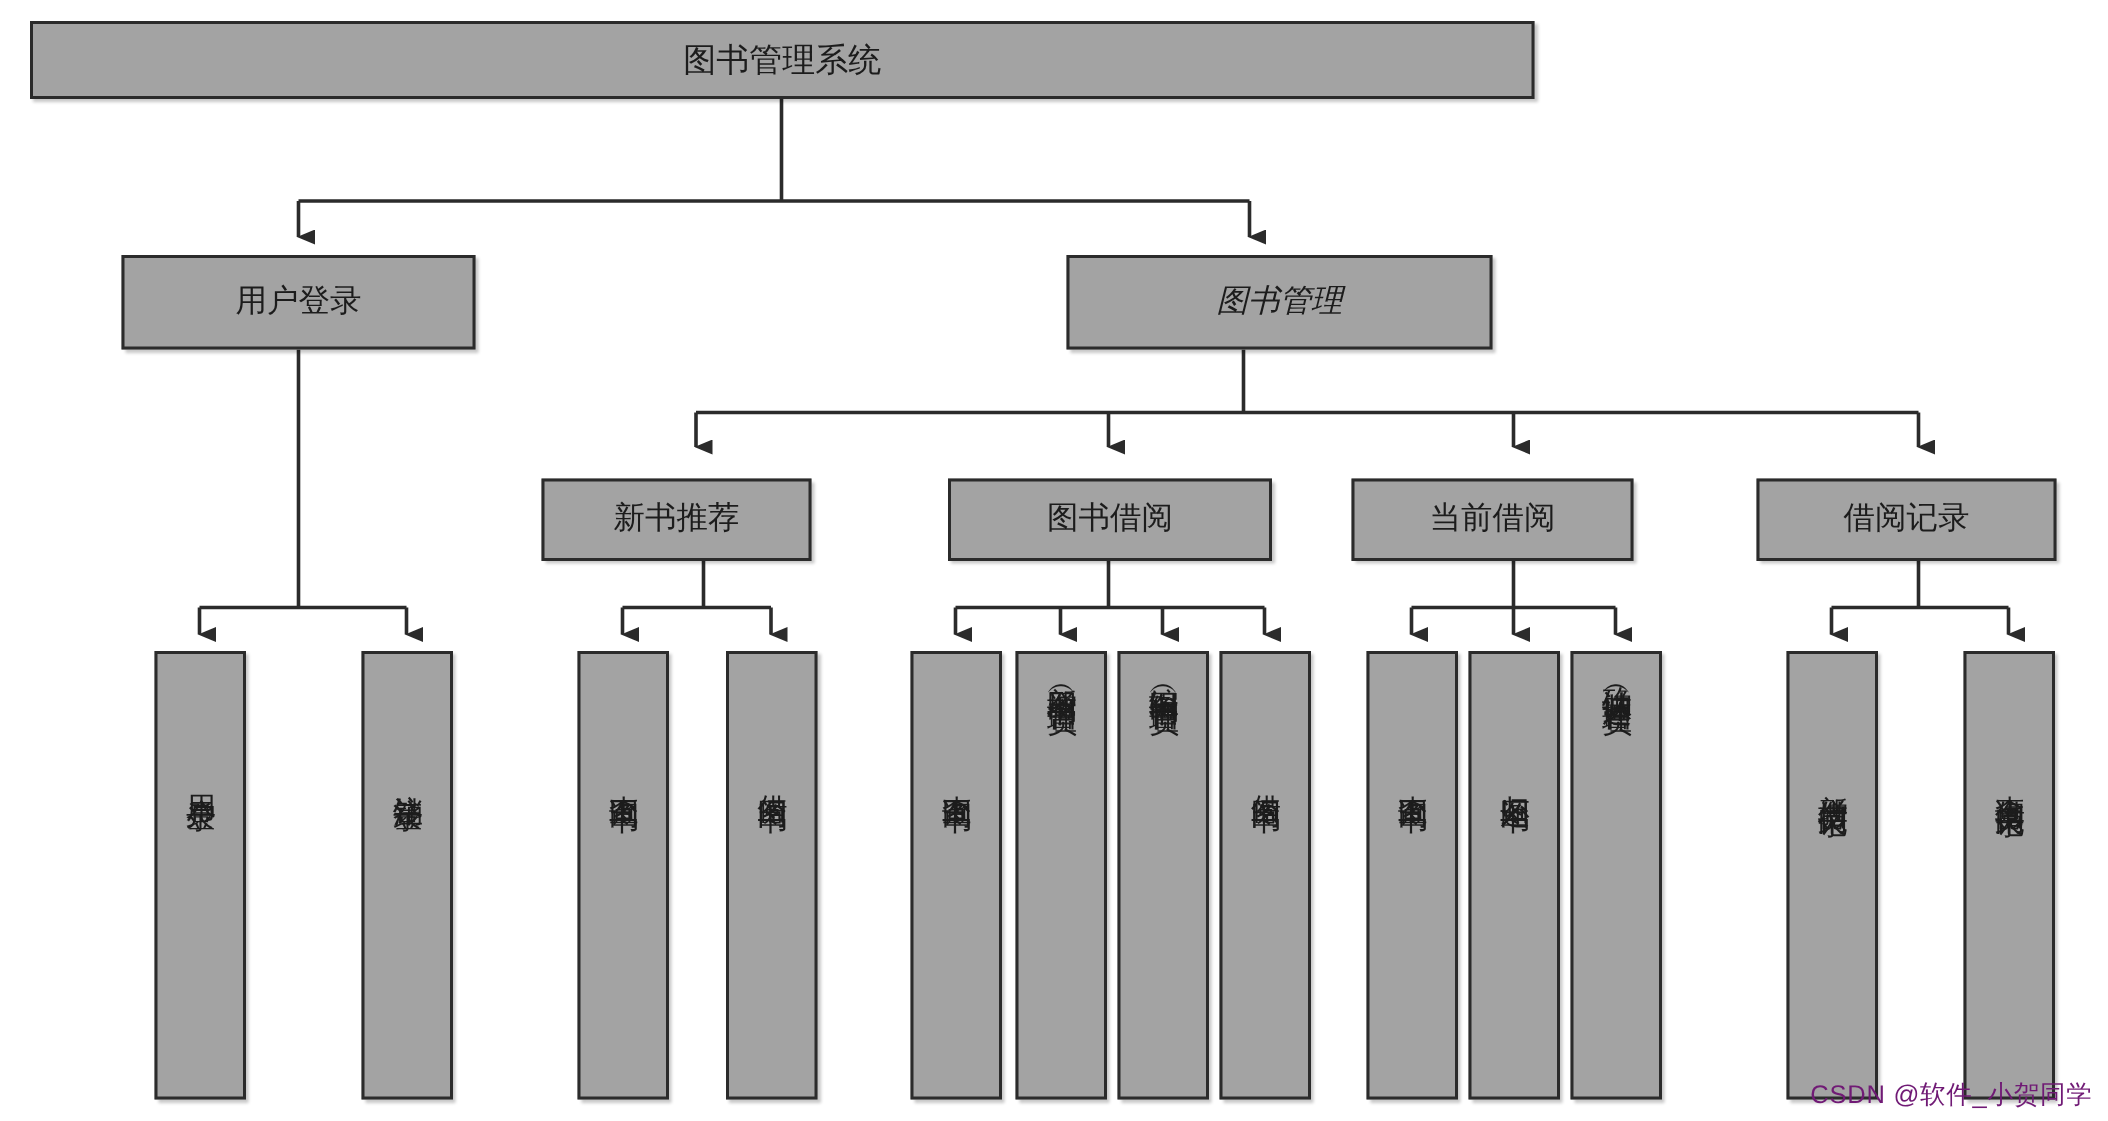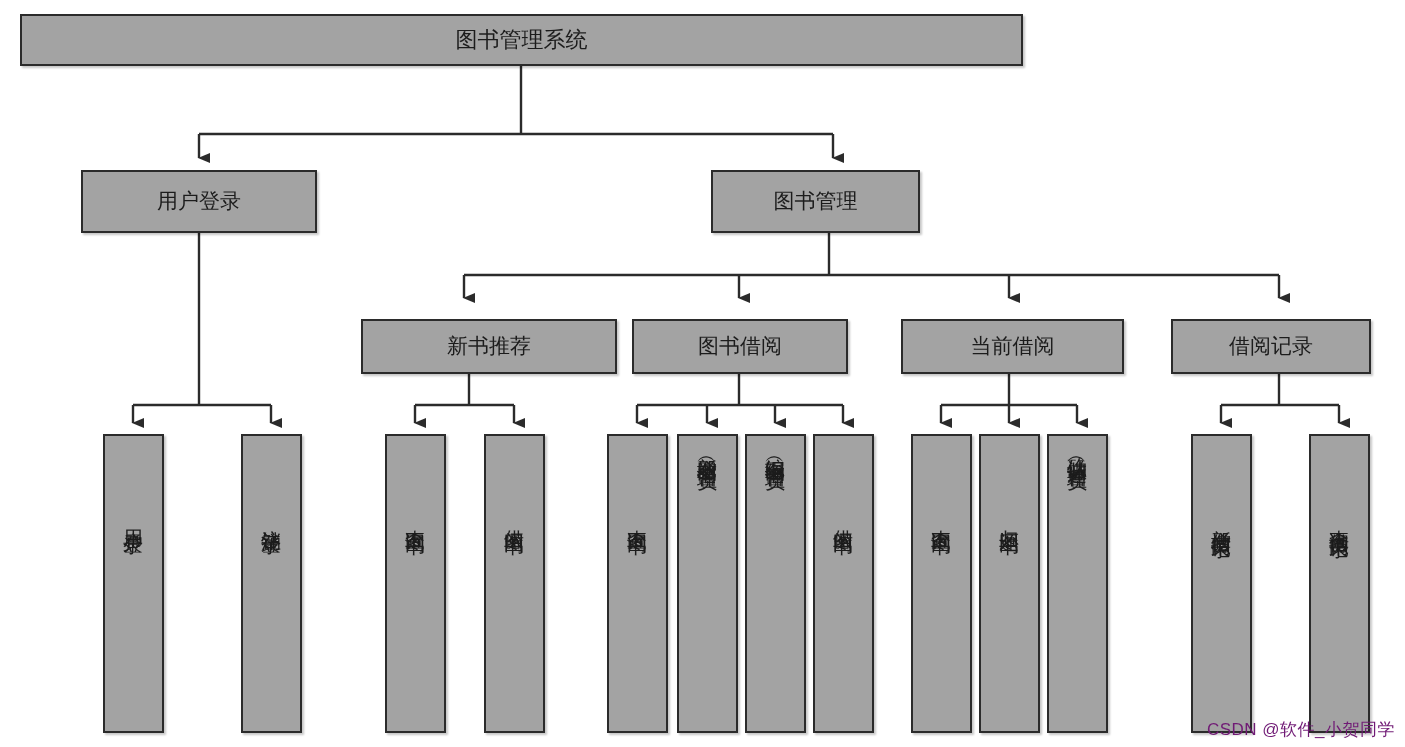--- a/index.html
+++ b/index.html
@@ -128,31 +128,31 @@
     </g>
   </svg>
 
   <div class="node root horizontal" style="left:20px; top:14px; width:1003px; height:52px;">
     <span class="node-label">图书管理系统</span>
   </div>
 
   <div class="node horizontal" style="left:81px; top:170px; width:236px; height:63px;">
     <span class="node-label">用户登录</span>
   </div>
-  <div class="node horizontal" style="left:711px; top:170px; width:209px; height:63px;">
+  <div class="node horizontal" style="left:711px; top:170px; width:284px; height:63px;font-style:italic;">
     <span class="node-label">图书管理</span>
   </div>
 
-  <div class="node horizontal" style="left:361px; top:319px; width:256px; height:55px;">
+  <div class="node horizontal" style="left:361px; top:319px; width:180px; height:55px;">
     <span class="node-label">新书推荐</span>
   </div>
   <div class="node horizontal" style="left:632px; top:319px; width:216px; height:55px;">
     <span class="node-label">图书借阅</span>
   </div>
-  <div class="node horizontal" style="left:901px; top:319px; width:223px; height:55px;">
+  <div class="node horizontal" style="left:901px; top:319px; width:188px; height:55px;">
     <span class="node-label">当前借阅</span>
   </div>
   <div class="node horizontal" style="left:1171px; top:319px; width:200px; height:55px;">
     <span class="node-label">借阅记录</span>
   </div>
 
   <div class="node vertical mid" style="left:103px; top:434px; width:61px; height:299px;">
     <span class="node-label">用户登录</span>
   </div>
   <div class="node vertical mid" style="left:241px; top:434px; width:61px; height:299px;">

